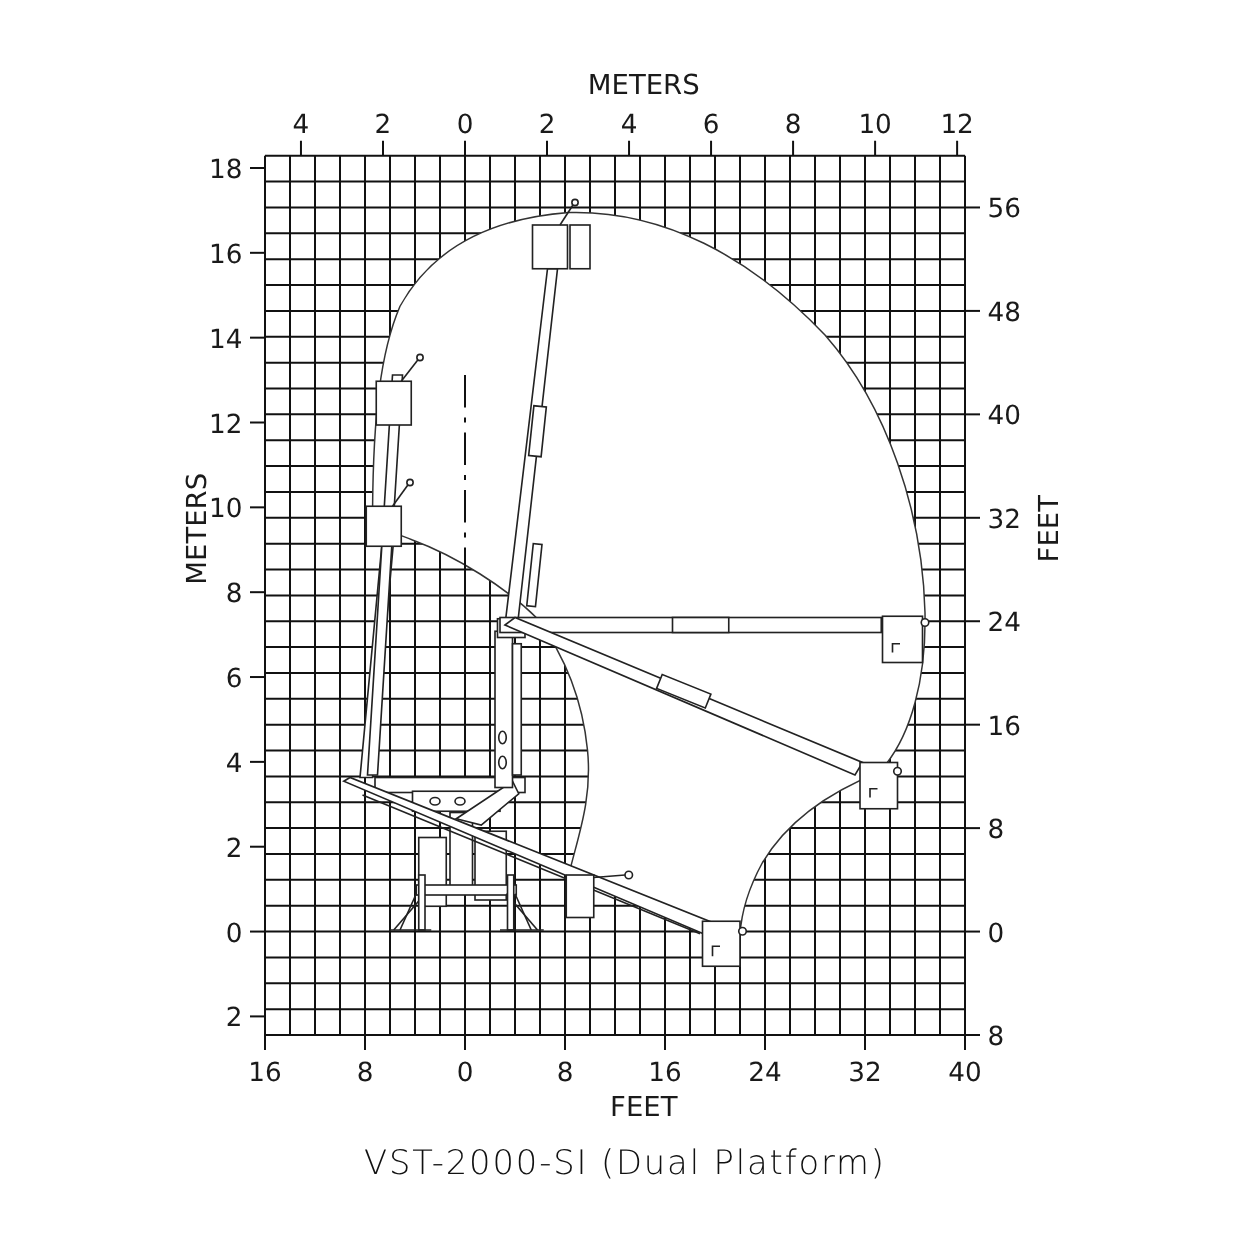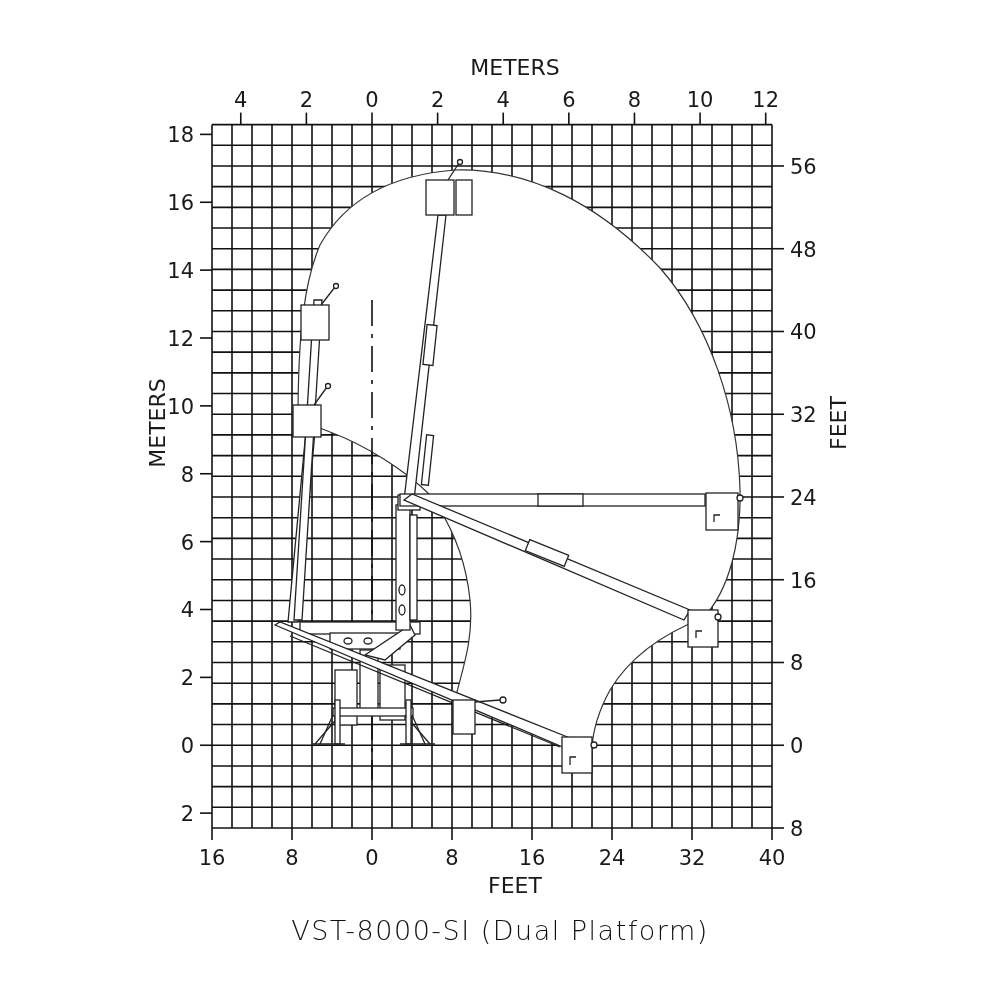--- a/index.html
+++ b/index.html
@@ -234,13 +234,13 @@
       <text x="790" y="753.2470588235294" font-size="21" text-anchor="start" class="lbl">0</text>
       <text x="790" y="836" font-size="21" text-anchor="start" class="lbl">8</text>
     </g>
 
   <text class="lbl" x="515" y="75" font-size="22" text-anchor="middle">METERS</text>
   <text class="lbl" x="515" y="893" font-size="22" text-anchor="middle">FEET</text>
   <text class="lbl" x="0" y="0" font-size="22" text-anchor="middle" transform="translate(165 423) rotate(-90)">METERS</text>
   <text class="lbl" x="0" y="0" font-size="22" text-anchor="middle" transform="translate(846 423) rotate(-90)">FEET</text>
 </svg>
 
-<div class="caption">VST-8000-SI (Dual Platform)</div>
+<div class="caption">VST-2000-SI (Dual Platform)</div>
 
 </body></html>

